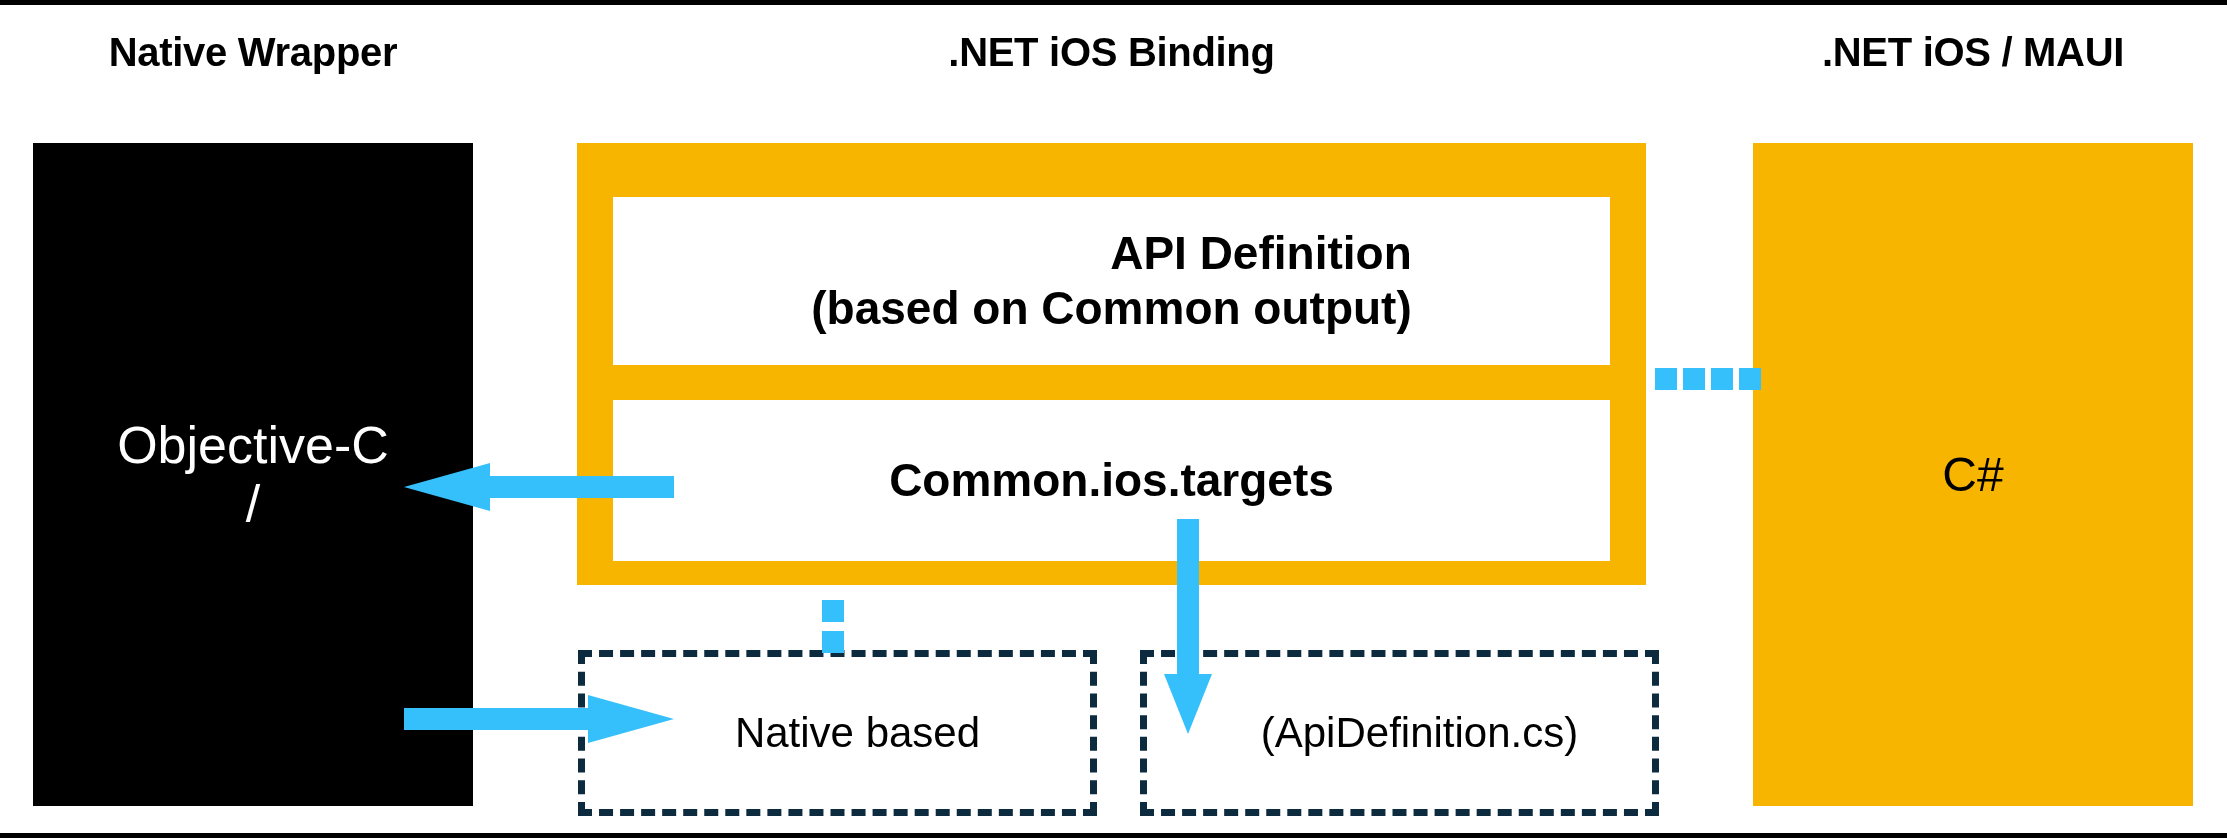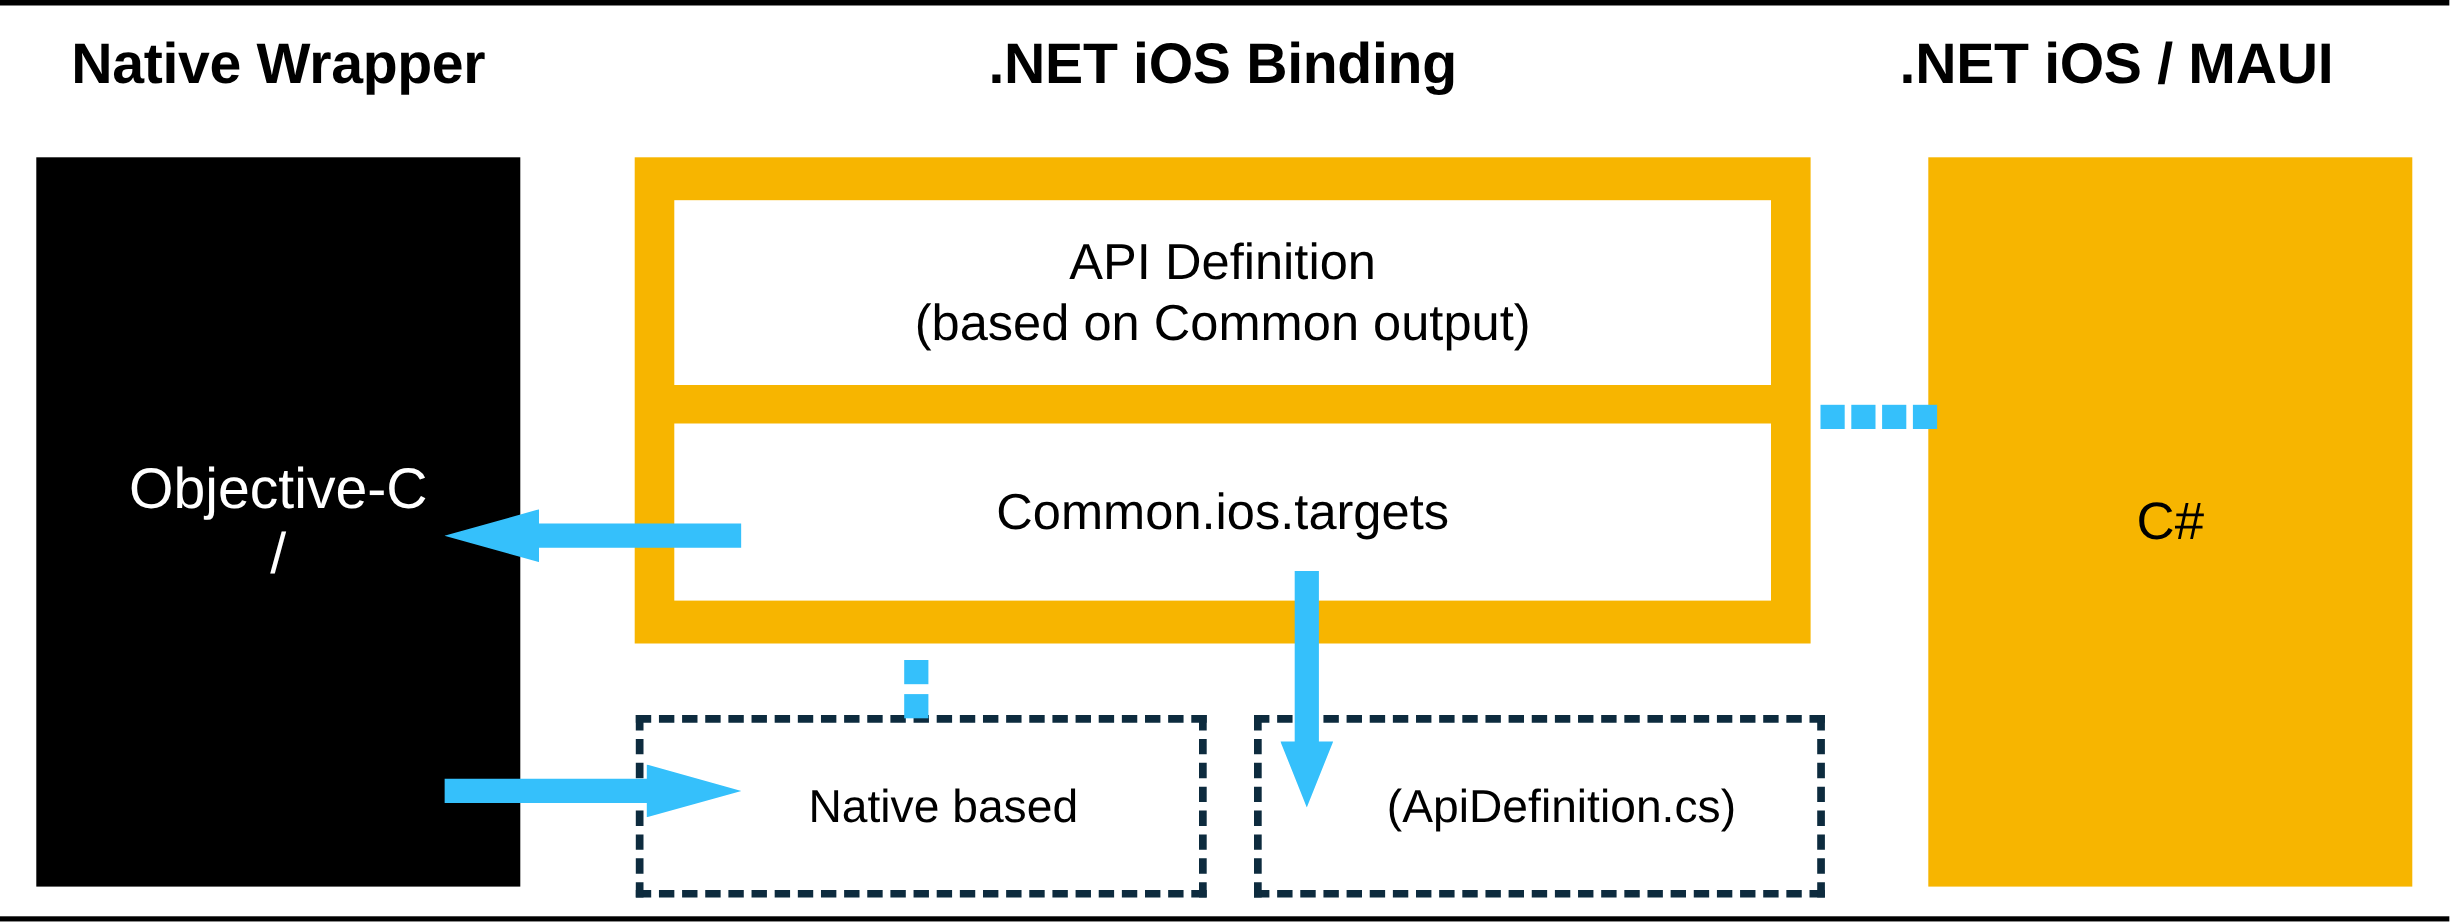--- a/index.html
+++ b/index.html
@@ -29,29 +29,29 @@
     background: #000000;
   }
   .frame-line.top { top: 0; }
   .frame-line.bottom { top: 833px; }
 
   
   .col-title {
     position: absolute;
     font-weight: bold;
     color: #000000;
-    font-size: 52px;
+    font-size: 40px;
     letter-spacing: -0.3px;
     text-align: center;
     white-space: nowrap;
     line-height: 1;
   }
   #title-native  { left: 33px;   top: 32px;  width: 440px; }
   #title-binding { left: 577px;  top: 32px;  width: 1069px; }
-  #title-maui    { left: 1704px; top: 32px;  width: 440px; }
+  #title-maui    { left: 1753px; top: 32px;  width: 440px; }
 
   
   #native-box {
     position: absolute;
     left: 33px;
     top: 143px;
     width: 440px;
     height: 663px;
     background: #000000;
     display: flex;
@@ -74,25 +74,26 @@
     width: 1069px;
     height: 442px;
     background: #f7b500;
   }
   .white-card {
     position: absolute;
     background: #ffffff;
     display: flex;
     align-items: center;
     justify-content: center;
-    text-align: center;
+    text-align: right;
     color: #000000;
     font-size: 46px;
     line-height: 1.2;
-    font-weight: 400;
+    font-weight: 700;
+    margin-top: 15px;
   }
   #card-apidef {
     left: 36px;
     top: 39px;
     width: 997px;
     height: 168px;
   }
   #card-targets {
     left: 36px;
     top: 242px;

